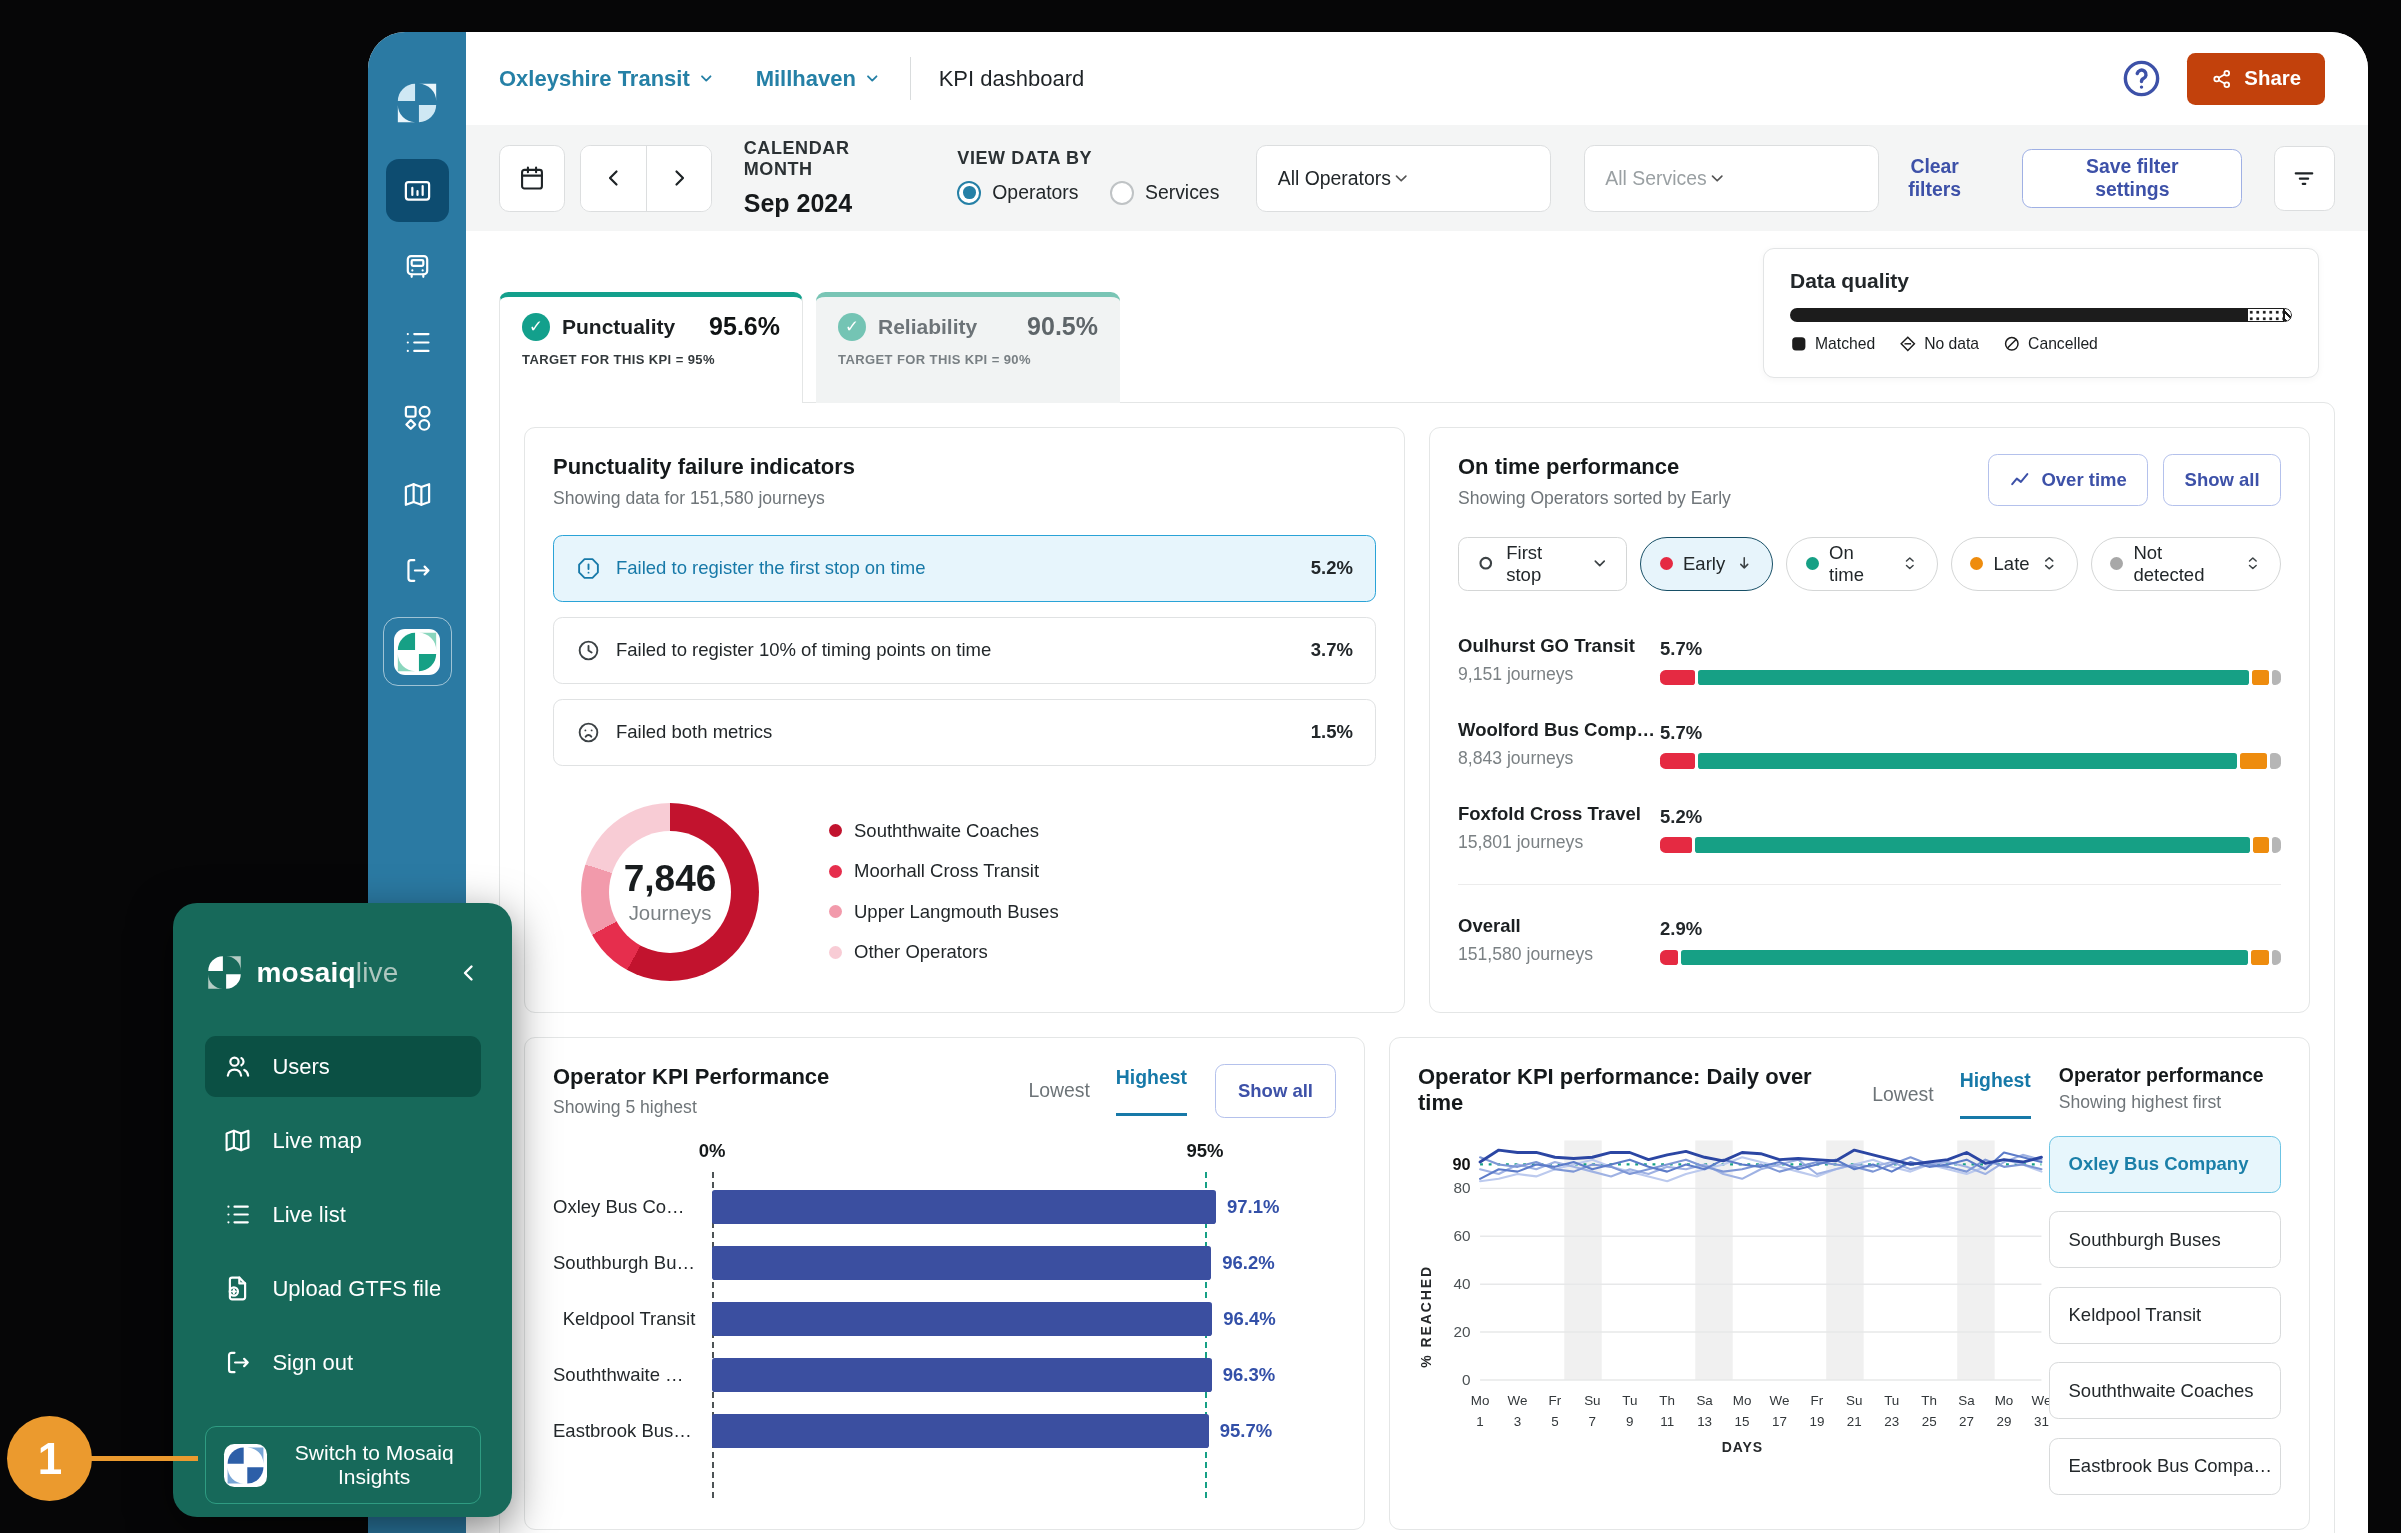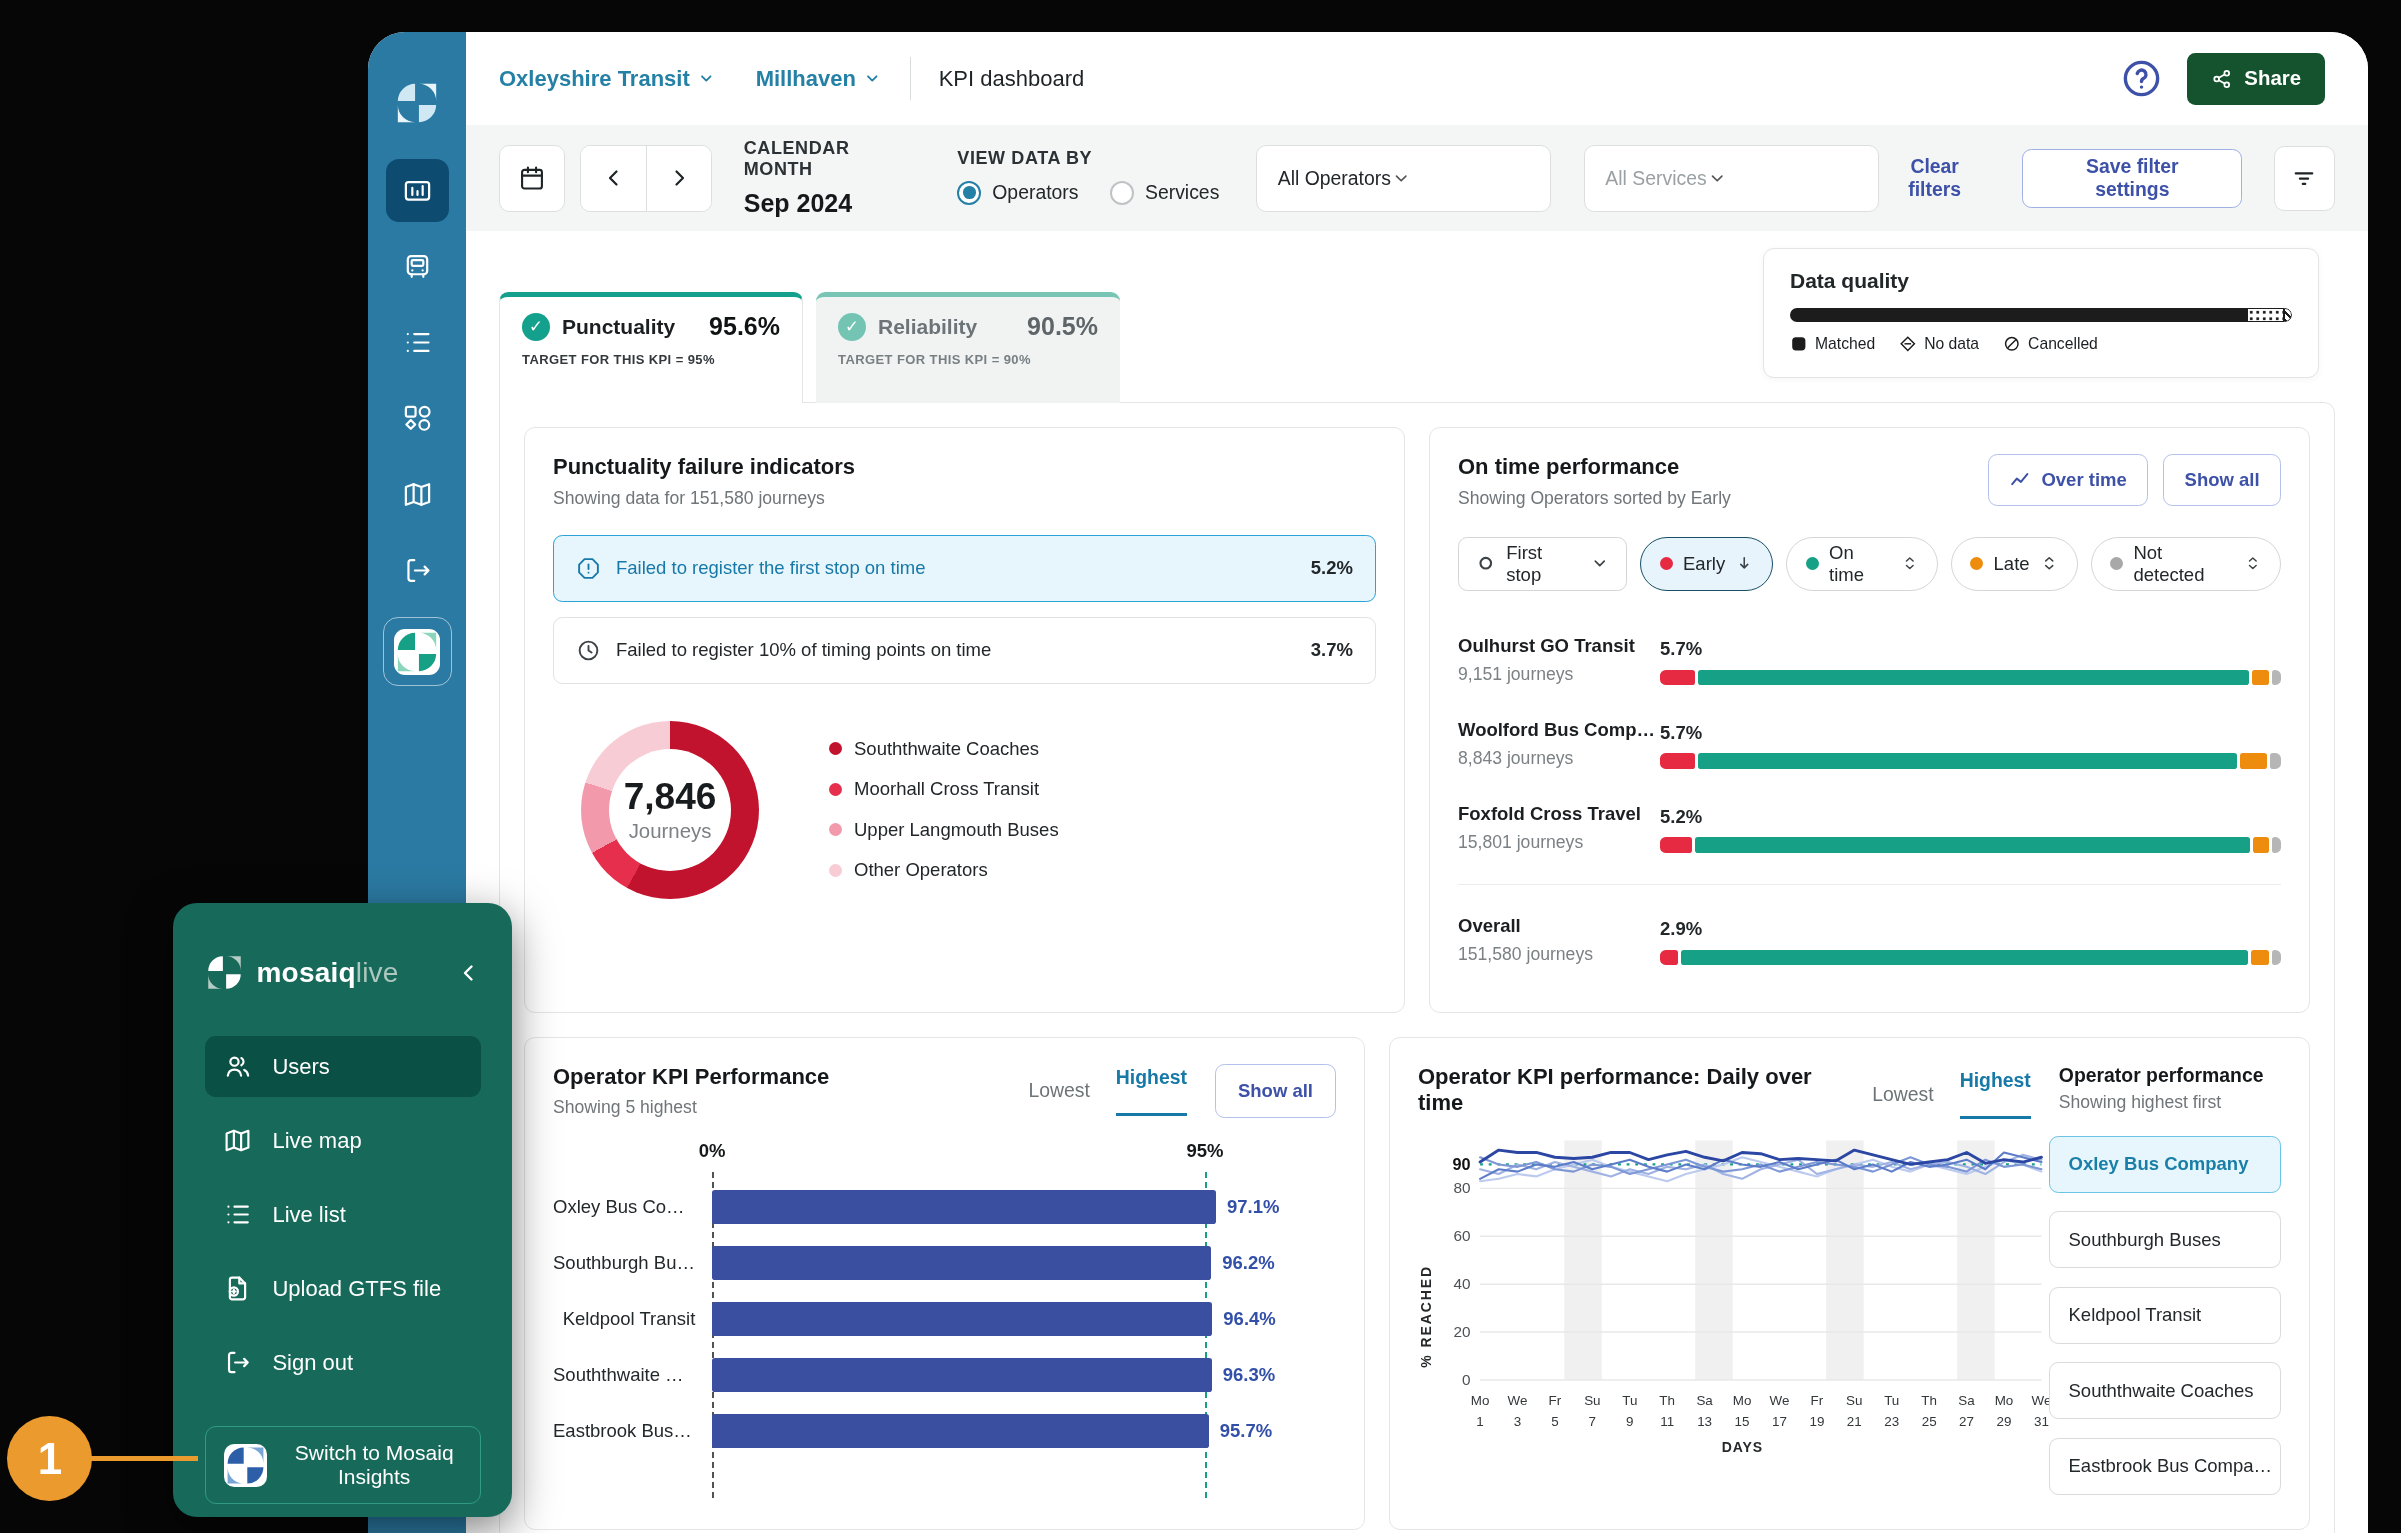--- a/index.html
+++ b/index.html
@@ -29,21 +29,21 @@
   .content{flex:1;display:flex;flex-direction:column;min-width:0;}
   .topbar{height:93px;display:flex;align-items:center;padding:0 43px 0 33px;background:#fff;flex:none;}
   .crumb{display:flex;align-items:center;gap:7.4px;color:#2580a6;font-size:22px;font-weight:600;cursor:pointer;}
   .crumb .ic{width:18.5px;height:18.5px;stroke-width:2.4;}
   .crumb+.crumb{margin-left:40px;}
   .tdiv{width:0.9px;height:43px;background:#d9dcdd;margin:0 28px;}
   .ptitle{font-size:22px;font-weight:500;color:#1e2326;}
   .top-right{margin-left:auto;display:flex;align-items:center;gap:24px;}
   .help{width:43px;height:43px;border-radius:50%;color:#3d51a8;cursor:pointer;}
   .help .ic{width:43px;height:43px;stroke-width:1.9;}
-  .share-btn{height:52px;padding:0 24px;background:#14532d;color:#fff;border:none;border-radius:8.3px;
+  .share-btn{height:52px;padding:0 24px;background:#c2410c;color:#fff;border:none;border-radius:8.3px;
     font-size:20.4px;font-weight:600;display:flex;align-items:center;gap:11px;cursor:pointer;
     font-family:inherit;}
   .share-btn .ic{width:22px;height:22px;}
 
   
   .filterbar{height:106px;background:#f4f5f5;display:flex;align-items:center;padding:0 33px;gap:0;flex:none;}
   .fbtn{height:67px;background:#fff;border:1.4px solid #dcdedf;border-radius:10.2px;display:flex;
     align-items:center;justify-content:center;color:#1e2326;cursor:pointer;}
   .fbtn .ic{width:28px;height:28px;}
   .cal-btn{width:69px;}
@@ -454,20 +454,28 @@
                   <span class="flbl">Failed to register the first stop on time</span>
      <span class="fval">5.2%</span>
                 </div>
                 <div class="frow">
                   <svg class="ic" viewBox="0 0 24 24" fill="none" stroke="currentColor" stroke-width="1.8" stroke-linecap="round" stroke-linejoin="round">
                     <circle cx="12" cy="12" r="8.5"></circle>
                     <path d="M12 7.5V12l3 2"></path>
                   </svg>
                   <span class="flbl">Failed to register 10% of timing points on time</span>
      <span class="fval">3.7%</span>
+                </div>
+                <div class="frow">
+                  <svg class="ic" viewBox="0 0 24 24" fill="none" stroke="currentColor" stroke-width="1.8" stroke-linecap="round" stroke-linejoin="round">
+                    <circle cx="12" cy="12" r="8.5"></circle>
+                    <path d="M9 10h.01M15 10h.01M9.3 16c.8-1.1 1.7-1.6 2.7-1.6s1.9.5 2.7 1.6"></path>
+                  </svg>
+                  <span class="flbl">Failed both metrics</span>
+     <span class="fval">1.5%</span>
                 </div>
               </div>
             <div class="donut-sec">
               <div class="donut" id="donut" style="background: conic-gradient(rgb(194, 19, 46) 0%, rgb(194, 19, 46) 58%, rgb(230, 46, 77) 58%, rgb(230, 46, 77) 67%, rgb(242, 154, 171) 67%, rgb(242, 154, 171) 80%, rgb(248, 204, 213) 80%, rgb(248, 204, 213) 100%);">
                 <div class="donut-center">
                   <div class="donut-val">7,846</div>
                   <div class="donut-lab">Journeys</div>
                 </div>
               </div>
               <div class="dlegend" id="donut-legend">

